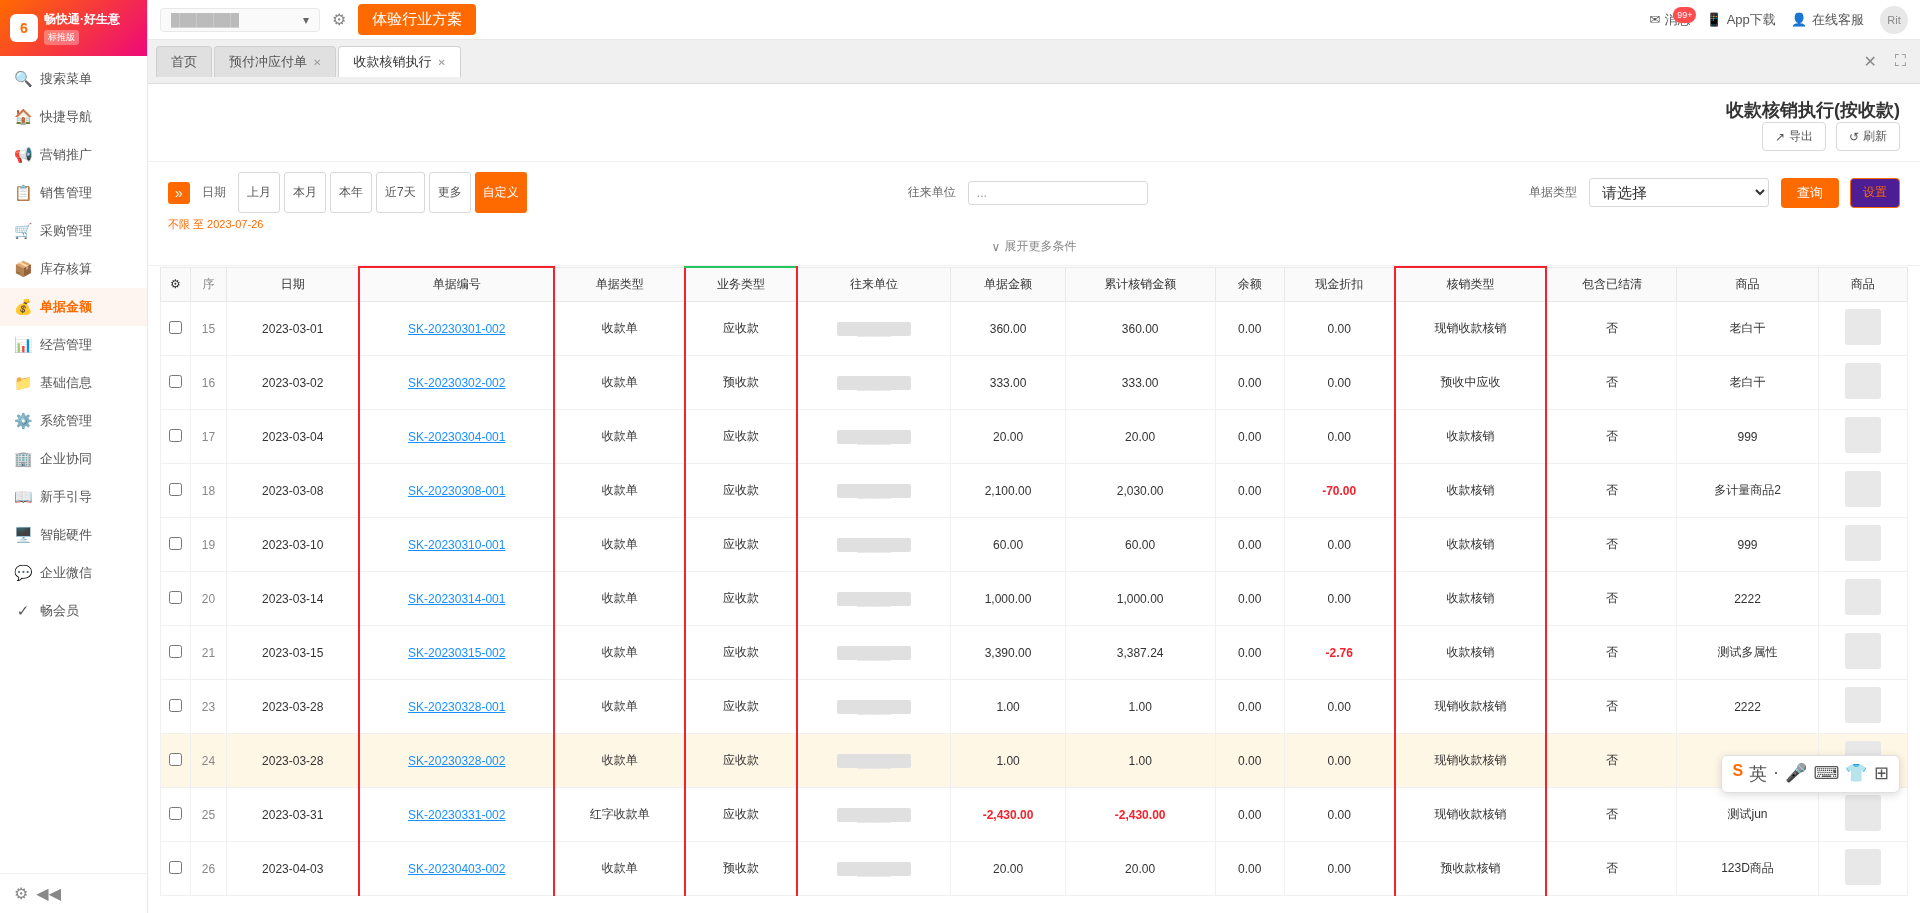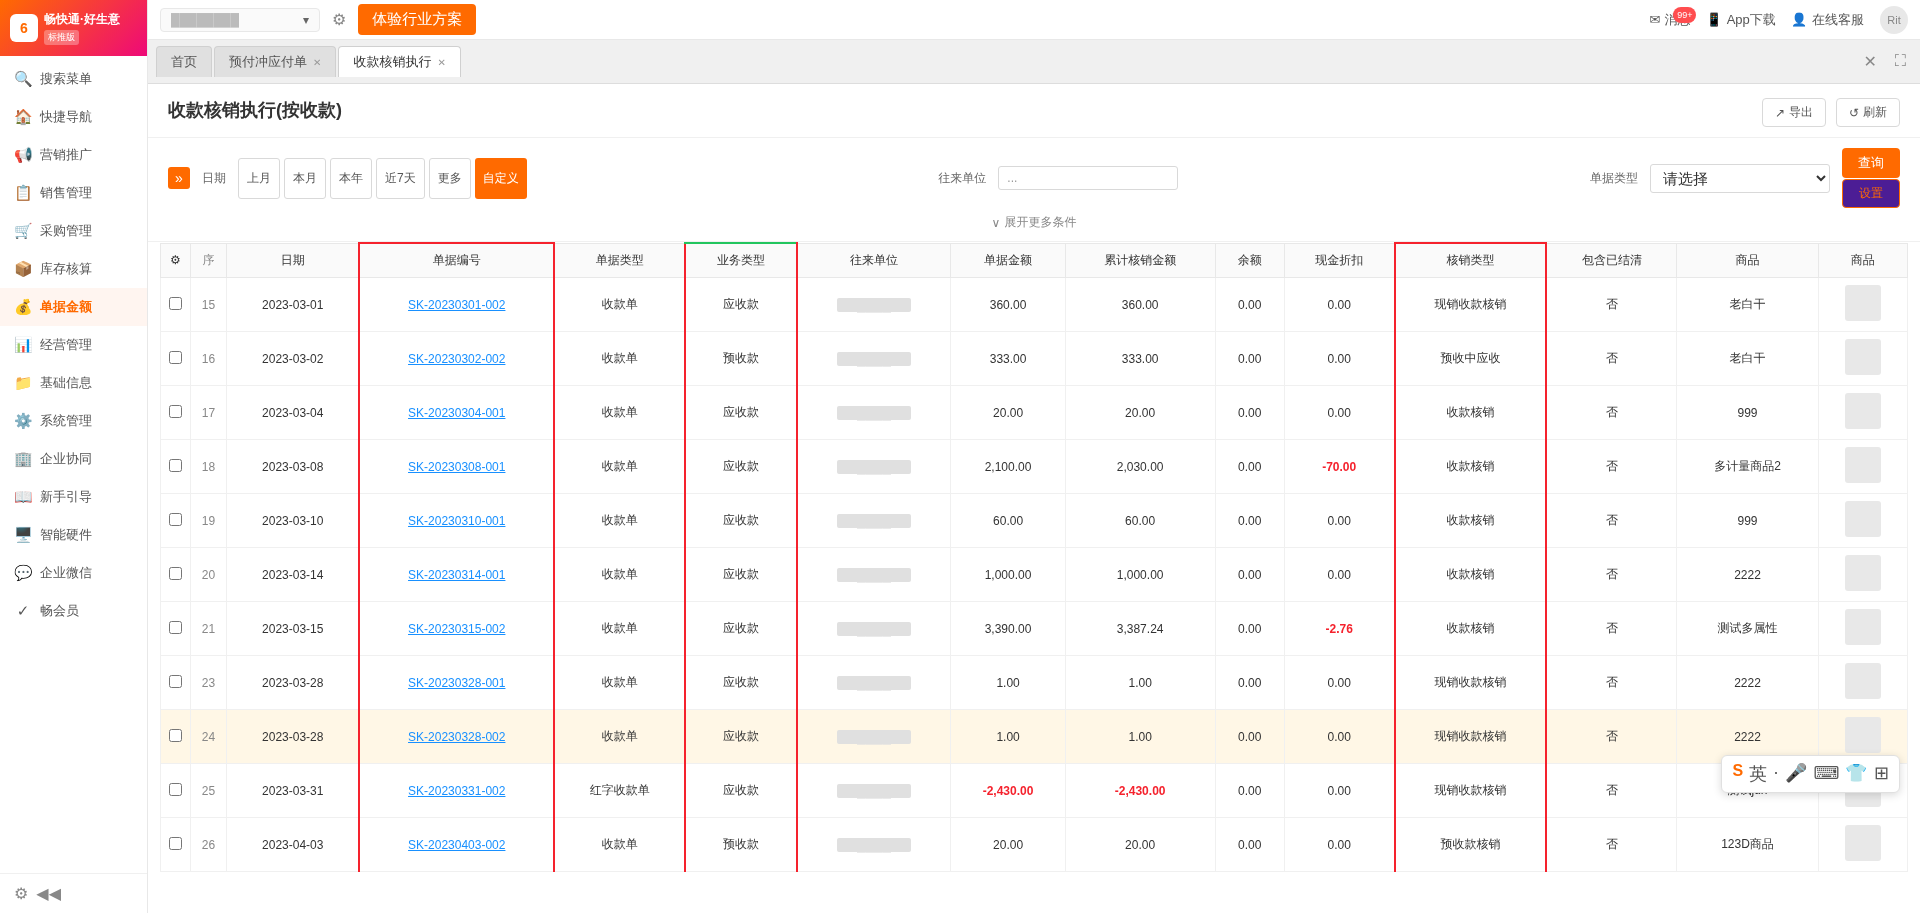--- a/index.html
+++ b/index.html
@@ -33,21 +33,21 @@
     
     .tabs { height: 44px; background: #f0f0f0; display: flex; align-items: center; padding: 0 8px; gap: 2px; flex-shrink: 0; border-bottom: 1px solid #ddd; }
     .tab { display: flex; align-items: center; gap: 6px; padding: 6px 14px; border-radius: 4px 4px 0 0; cursor: pointer; font-size: 13px; color: #555; background: #e0e0e0; border: 1px solid #d0d0d0; border-bottom: none; }
     .tab.active { background: #fff; color: #333; font-weight: 500; }
     .tab-close { font-size: 10px; color: #999; cursor: pointer; display: flex; align-items: center; }
     .tabs-right { margin-left: auto; display: flex; gap: 6px; }
     .tab-action { font-size: 16px; color: #888; cursor: pointer; padding: 2px 6px; }
 
     
     .page-content { flex: 1; overflow: hidden; background: #fff; display: flex; flex-direction: column; }
-    .page-header { padding: 14px 20px 10px; border-bottom: 1px solid #f0f0f0; display: flex; align-items: flex-start; justify-content: space-between; }
+    .page-header { padding: 14px 20px 10px; border-bottom: 1px solid #f0f0f0; display: flex; align-items: flex-end; justify-content: space-between; flex-direction: column; }
     .page-title { font-size: 18px; font-weight: bold; color: #333; }
     .page-header-actions { display: flex; gap: 10px; }
     .btn-outline { border: 1px solid #d9d9d9; background: #fff; padding: 5px 12px; border-radius: 4px; cursor: pointer; font-size: 12px; color: #555; display: flex; align-items: center; gap: 4px; }
 
     
     .filter-area { padding: 10px 20px; background: #fff; border-bottom: 1px solid #f0f0f0; }
     .filter-row { display: flex; align-items: center; gap: 12px; flex-wrap: wrap; }
     .filter-label { color: #666; font-size: 12px; white-space: nowrap; }
     .filter-date-btns { display: flex; gap: 4px; }
     .date-btn { padding: 11px 8px; border: 1px solid #d9d9d9; border-radius: 3px; cursor: pointer; font-size: 12px; color: #555; background: #fff; }
@@ -239,24 +239,27 @@
         <span class="filter-label">往来单位</span>
         <input class="filter-input" value="..." style="min-width: 180px;">
 
         <span style="flex:1;"></span>
 
         <span class="filter-label">单据类型</span>
         <select class="filter-select" style="min-width:180px;">
           <option value="">请选择</option>
         </select>
 
-        <div style="display:flex;flex-direction:column;gap:1px;">
+        <div style="display:flex;flex-direction:row;gap:11px;">
           <button class="filter-query-btn">查询</button>
           <button class="filter-settings-btn">设置</button>
         </div>
+      </div>
+      <div style="margin-top:4px;">
+        <span class="filter-date-range">不限 至 2023-07-26</span>
       </div>
       <div class="expand-more">
         <span>∨</span>
         <span>展开更多条件</span>
       </div>
     </div>
 
     <div class="table-wrap">
       <table>
         <thead>

